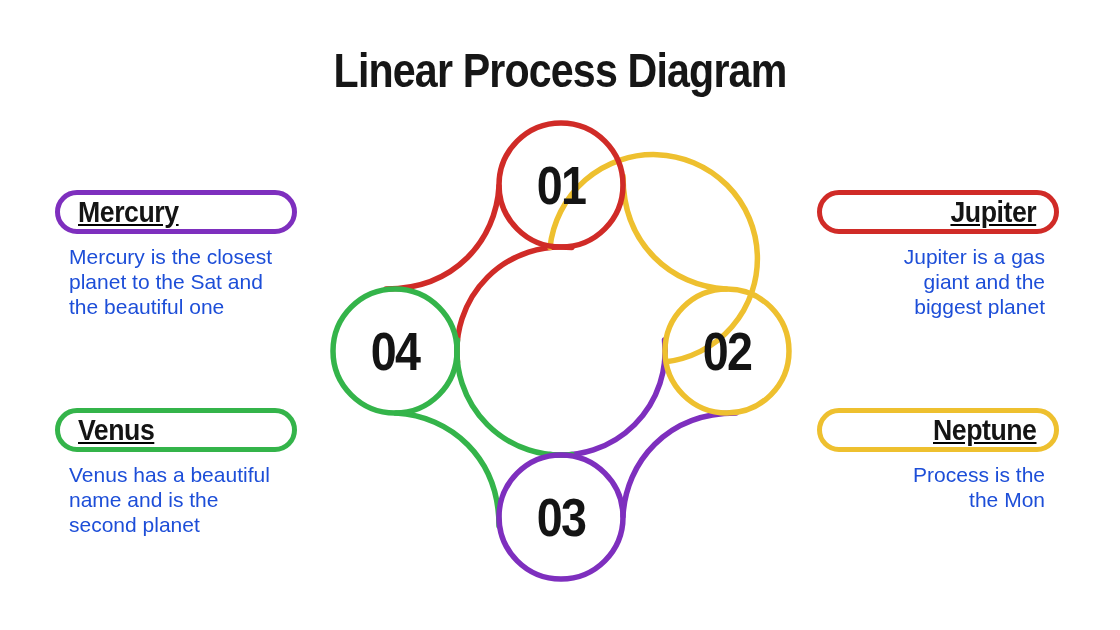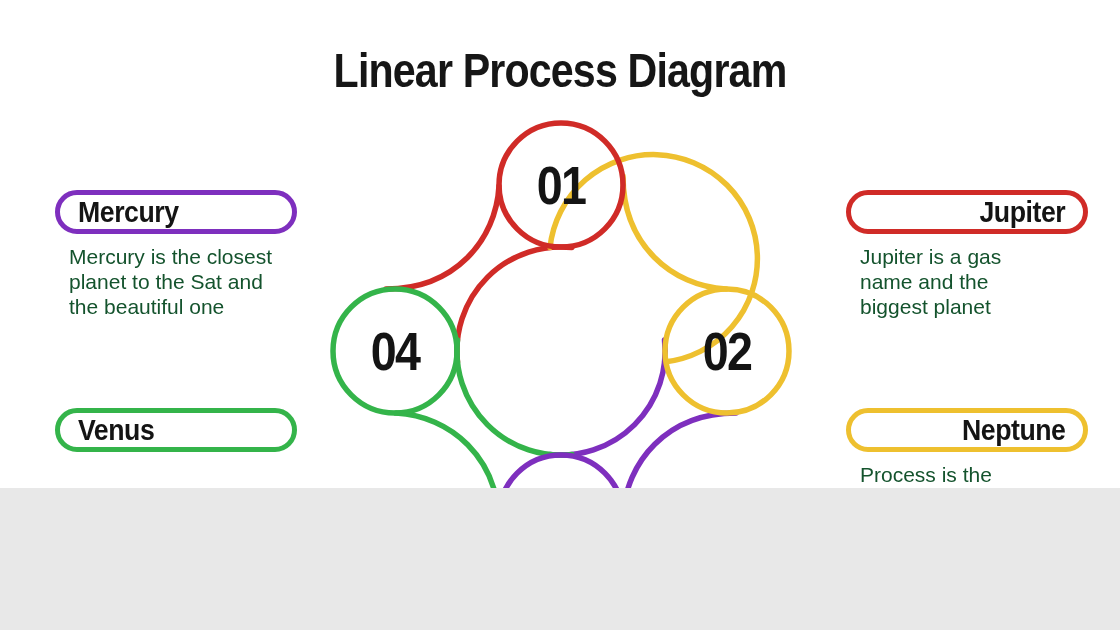--- a/index.html
+++ b/index.html
@@ -1,54 +1,55 @@
 <!DOCTYPE html>
 <html><head>
 <meta charset="utf-8">
 <style>
   html,body{margin:0;padding:0;background:#e8e8e8;}
   .slide{
     position:relative;
-    width:1120px;height:488px;
+    width:1120px;height:630px;
     background:#ffffff;
     font-family:"Liberation Sans","DejaVu Sans",sans-serif;
     overflow:hidden;
   }
   .slide-title{
     position:absolute;top:42px;left:0;width:100%;
     text-align:center;
     font-size:49px;font-weight:bold;color:#161616;
     letter-spacing:-1px;
     transform:scaleX(0.84);
     white-space:nowrap;
   }
   .diagram-svg{position:absolute;left:0;top:0;}
   .card{position:absolute;width:242px;}
   .card.left{left:55px;text-align:left;}
-  .card.right{left:846px;}
+  .card.right{left:817px;text-align:right;}
   .card.row1{top:190px;}
   .card.row2{top:408px;}
   .pill{
     height:44px;box-sizing:border-box;
     border:5px solid #999;border-radius:24px;
     display:flex;align-items:center;
     padding:0 18px;
     background:#ffffff;
+    text-decoration:underline;
   }
   .card.right .pill{justify-content:flex-end;}
   .pill-label{
     font-size:29px;font-weight:bold;color:#141414;
     letter-spacing:-0.5px;white-space:nowrap;
     transform:scaleX(0.92);
   }
   .card.left  .pill-label{transform-origin:left center;}
   .card.right .pill-label{transform-origin:right center;}
   .desc{
     margin-top:10px;padding:0 14px;
-    font-size:21px;line-height:25px;color:#14532d;
+    font-size:21px;line-height:25px;color:#1d4ed8;
   }
 </style>
 </head>
 <body>
 
 <div class="slide">
 
   <div class="slide-title">Linear Process Diagram</div>
 
   <svg class="diagram-svg" width="1120" height="630" viewBox="0 0 1120 630">
@@ -86,29 +87,34 @@
       <div>Mercury is the closest</div>
       <div>planet to the Sat and</div>
       <div>the beautiful one</div>
     </div>
   </div>
 
   <div class="card left row2">
     <div class="pill" style="border-color: rgb(52, 180, 74);">
       <span class="pill-label">Venus</span>
     </div>
+    <div class="desc">
+      <div>Venus has a beautiful</div>
+      <div>name and is the</div>
+      <div>second planet</div>
+    </div>
   </div>
 
   <div class="card right row1">
     <div class="pill" style="border-color: rgb(208, 43, 39);">
       <span class="pill-label">Jupiter</span>
     </div>
     <div class="desc">
       <div>Jupiter is a gas</div>
-      <div>name and the</div>
+      <div>giant and the</div>
       <div>biggest planet</div>
     </div>
   </div>
 
   <div class="card right row2">
     <div class="pill" style="border-color: rgb(238, 192, 47);">
       <span class="pill-label">Neptune</span>
     </div>
     <div class="desc">
       <div>Process is the</div>

